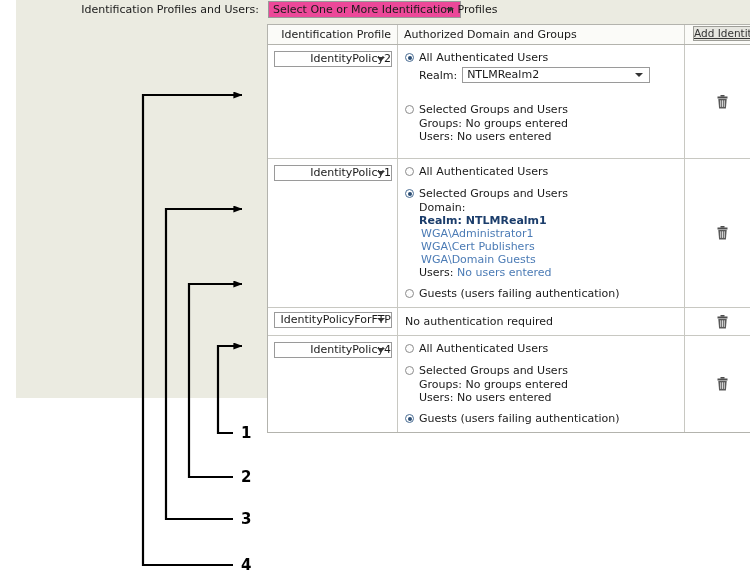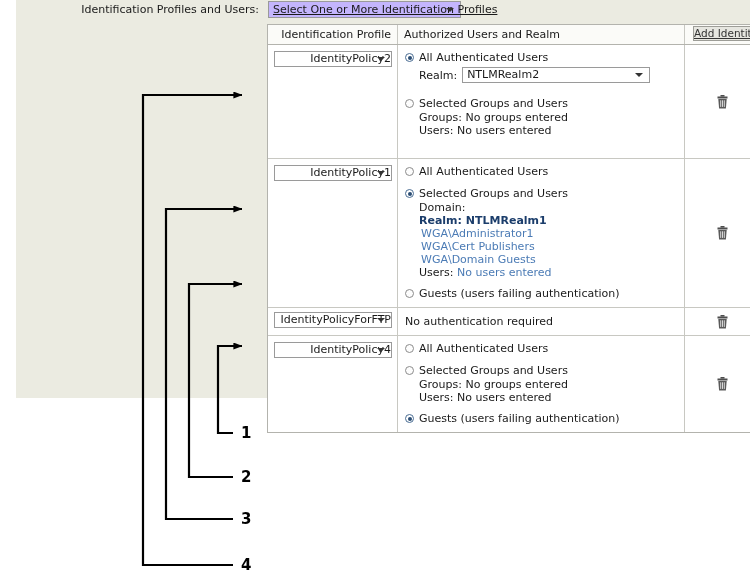--- a/index.html
+++ b/index.html
@@ -39,29 +39,28 @@
     white-space: nowrap;
   }
 
   
   #profiles-select {
     position: absolute;
     left: 252px;
     top: 1px;
     width: 193px;
     height: 17px;
-    background: #c4b5fd;
+    background: #ec4899;
     border: 1px solid #9a9a9a;
     box-sizing: border-box;
     font-size: 11px;
     color: #1a1a1a;
     line-height: 15px;
     padding-left: 4px;
     white-space: nowrap;
-    text-decoration: underline;
   }
   .caret {
     position: absolute;
     right: 6px;
     top: 50%;
     margin-top: -2px;
     width: 0;
     height: 0;
     border-left: 4px solid transparent;
     border-right: 4px solid transparent;
@@ -198,21 +197,21 @@
     line-height: 13px;
     white-space: nowrap;
   }
   .spacer { height: 8px; }
 
   .realm-row {
     display: flex;
     align-items: center;
     margin-left: 14px;
     margin-top: 3px;
-    margin-bottom: 14px;
+    margin-bottom: 20px;
   }
   .realm-lbl {
     font-size: 11px;
     color: #1a1a1a;
     margin-right: 5px;
     white-space: nowrap;
   }
   .realm-select {
     position: relative;
     width: 188px;
@@ -295,21 +294,21 @@
 
   <div id="profiles-select">
     <span>Select One or More Identification Profiles</span>
     <span class="caret"></span>
   </div>
 
   <div id="policy-table">
 
     <div id="thead">
       <div class="c-profile">Identification Profile</div>
-      <div class="c-auth">Authorized Users and Realm</div>
+      <div class="c-auth">Authorized Domain and Groups</div>
       <div class="c-action">
         <div id="add-identity">Add Identity</div>
       </div>
     </div>
 
     <div class="trow" style="min-height:113px;">
       <div class="c-profile">
         <div class="profile-select">
           <span>IdentityPolicy2</span>
           <span class="caret"></span>

